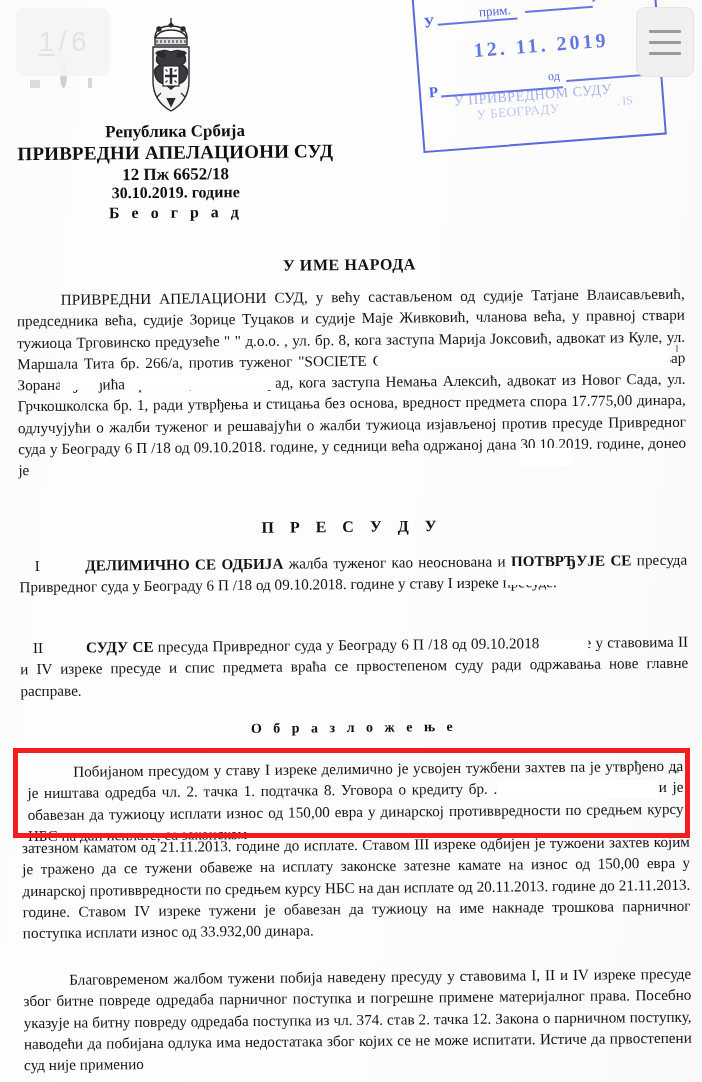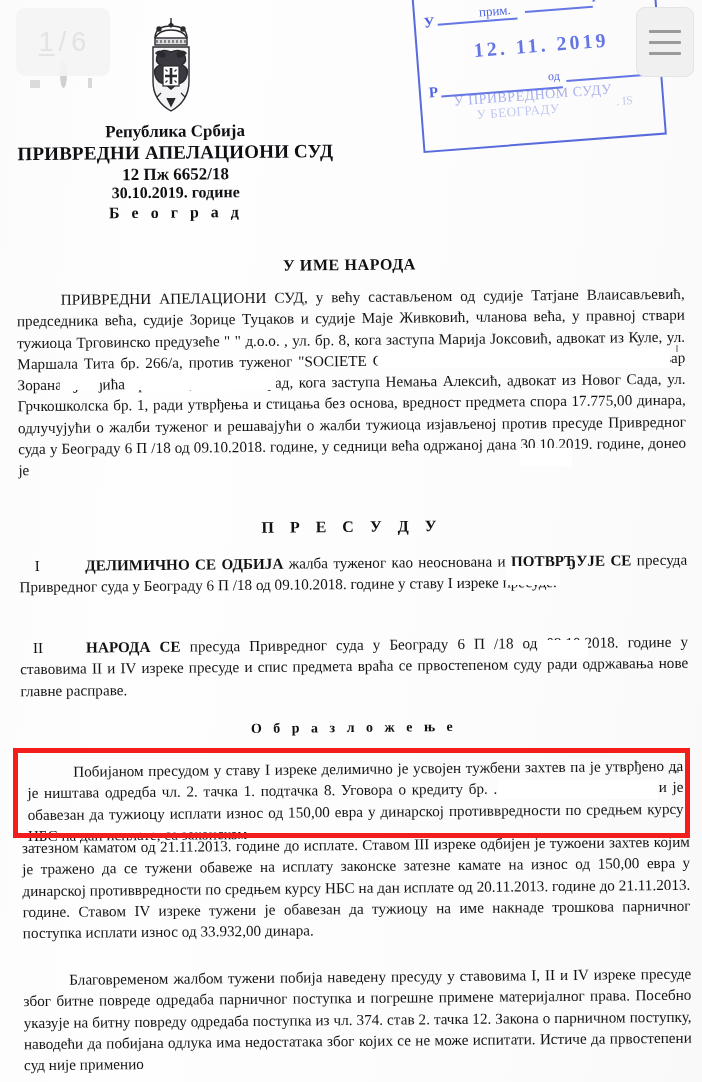--- a/index.html
+++ b/index.html
@@ -235,21 +235,21 @@
 
     <div class="para" id="p-intro">ПРИВРЕДНИ АПЕЛАЦИОНИ СУД, у већу састављеном од судије Татјане Влаисављевић, председника већа, судије Зорице Туцаков и судије Маје Живковић, чланова већа, у правној ствари тужиоца  Трговинско предузеће "                                        " д.о.о.        , ул.                             бр. 8, кога заступа Марија Јоксовић, адвокат из Куле, ул. Маршала Тита бр. 266/а, против туженог "SOCIETE GENERALE SRBIJA" а.д. Београд, ул. Булевар Зорана Ђинђића бр. 50а/б, Нови Београд, кога заступа Немања Алексић, адвокат из Новог Сада, ул. Грчкошколска бр. 1, ради утврђења и стицања без основа, вредност предмета спора 17.775,00 динара, одлучујући о жалби туженог и решавајући о жалби тужиоца изјављеној против пресуде Привредног суда у Београду 6 П         /18 од 09.10.2018. године,  у седници већа одржаној дана 30.10.2019. године, донео је</div>
 
     <div class="title-center t-presudu">П Р Е С У Д У</div>
 
     <div class="para" id="p-i">
       <span class="roman-lead">I</span><span class="lead-gap"></span><b>ДЕЛИМИЧНО СЕ ОДБИЈА</b><span> жалба туженог  као  неоснована  и </span><b>ПОТВРЂУЈЕ СЕ</b><span> пресуда Привредног суда у Београду 6 П        /18 од 09.10.2018. године  у ставу  I  изреке пресуде.</span>
     </div>
 
     <div class="para" id="p-ii">
-      <span class="roman-lead">II</span><span class="lead-gap"></span><b>НАРОДА СЕ</b><span> пресуда Привредног суда у Београду 6 П         /18 од 09.10.2018. године   у ставовима II и IV изреке пресуде и спис предмета враћа се првостепеном суду ради одржавања нове главне расправе.</span>
+      <span class="roman-lead">II</span><span class="lead-gap"></span><b>СУДУ СЕ</b><span> пресуда Привредног суда у Београду 6 П         /18 од 09.10.2018. године   у ставовима II и IV изреке пресуде и спис предмета враћа се првостепеном суду ради одржавања нове главне расправе.</span>
     </div>
 
     <div class="title-center t-obrazlozenje">О б р а з л о ж е њ е</div>
 
     <div class="para" id="p-box">Побијаном  пресудом у ставу I изреке делимично је усвојен тужбени захтев па је утврђено да је ништава одредба чл. 2. тачка 1. подтачка 8. Уговора о кредиту бр.             . Ставом II изреке тужени је обавезан  да тужиоцу исплати износ од 150,00 евра у динарској противвредности по средњем курсу НБС на дан исплате, са законском</div>
     <div class="para" id="p-after">затезном каматом од 21.11.2013. године до исплате. Ставом III изреке одбијен је тужоени захтев којим је тражено да се тужени обавеже на исплату законске затезне камате на износ од 150,00 евра у динарској противвредности по средњем курсу НБС на дан исплате од 20.11.2013. године до 21.11.2013. године. Ставом IV изреке тужени је обавезан да тужиоцу на име накнаде трошкова парничног поступка исплати износ од 33.932,00 динара.</div>
     <div class="para" id="p-last">Благовременом жалбом тужени побија наведену пресуду у ставовима I, II и IV изреке пресуде због битне повреде одредаба парничног поступка и погрешне примене материјалног права. Посебно указује на битну повреду одредаба поступка из чл. 374. став 2. тачка 12. Закона о парничном поступку, наводећи да побијана одлука има недостатака због којих се не може испитати. Истиче да првостепени суд није применио</div>
   </div>
 
   <div class="redact r1"></div>

